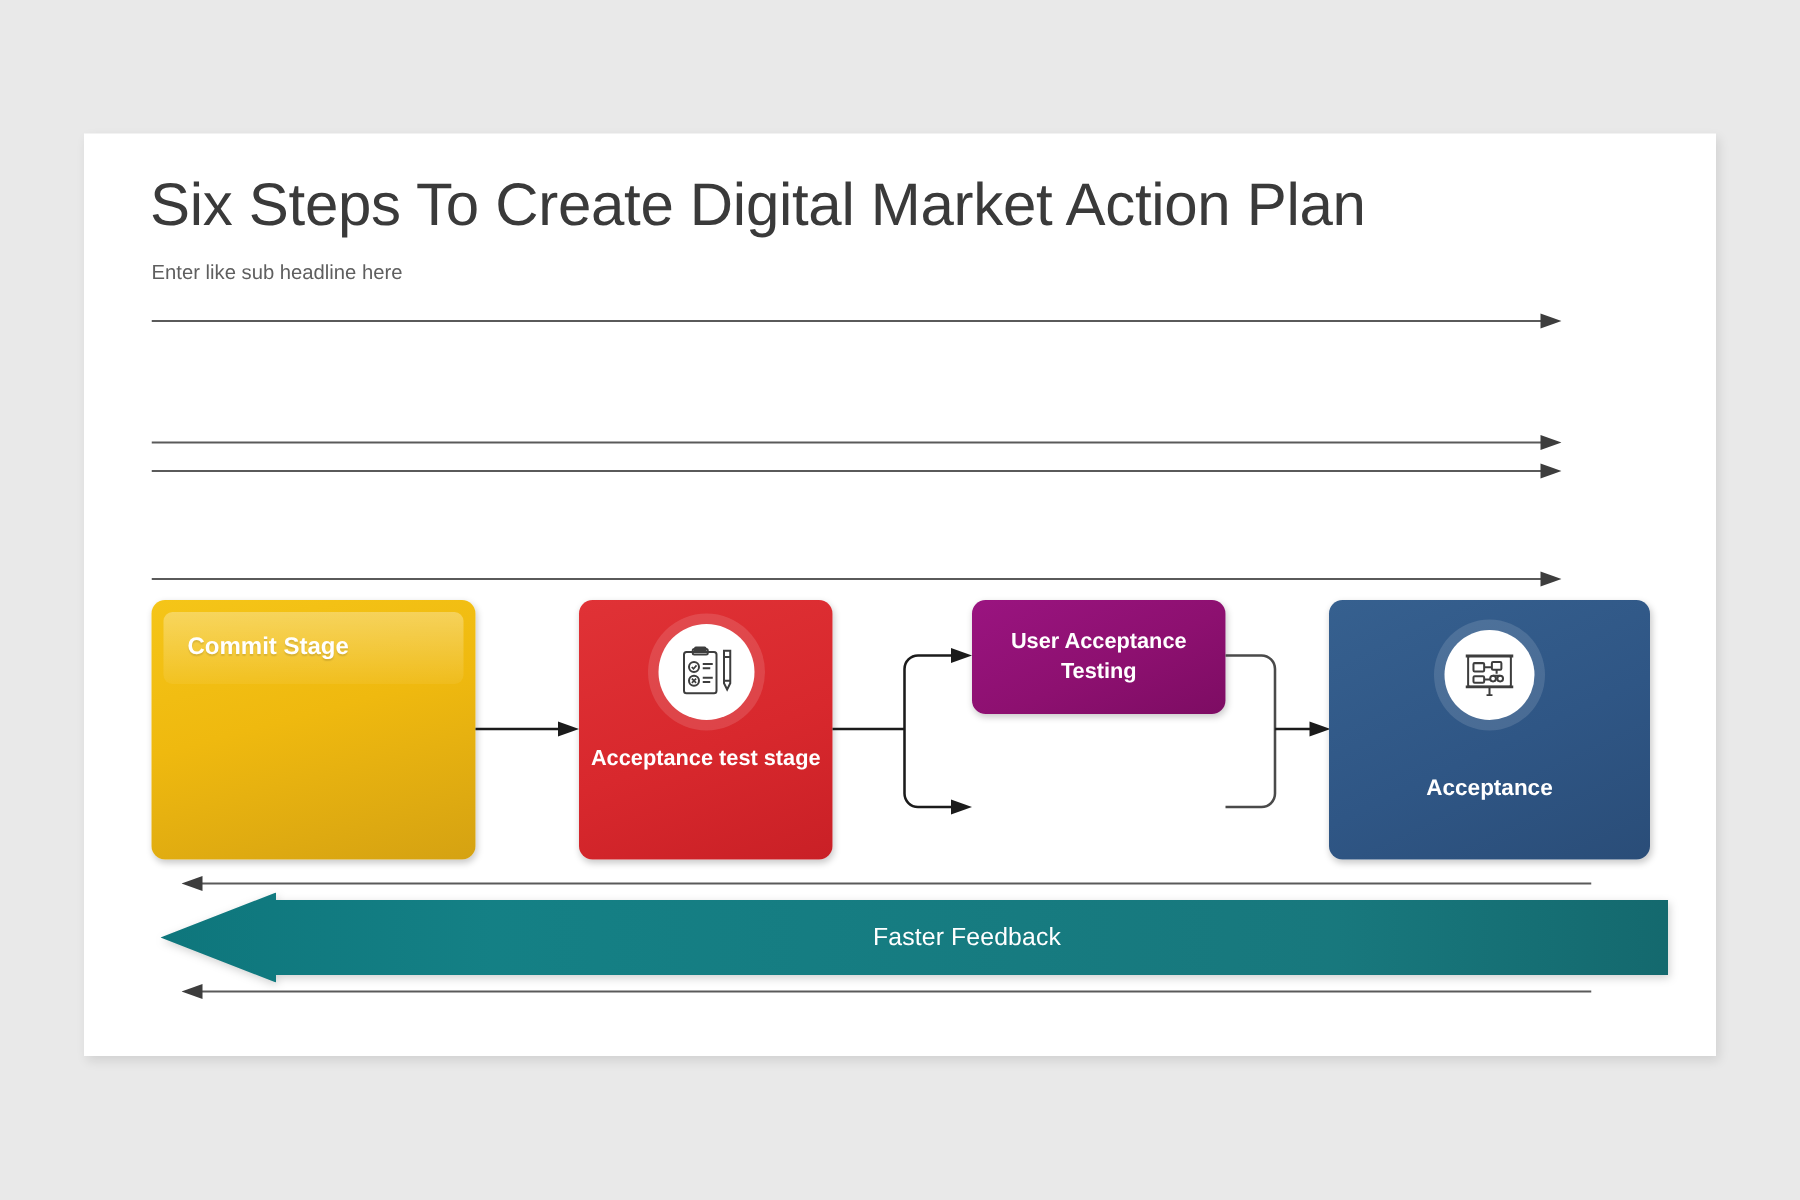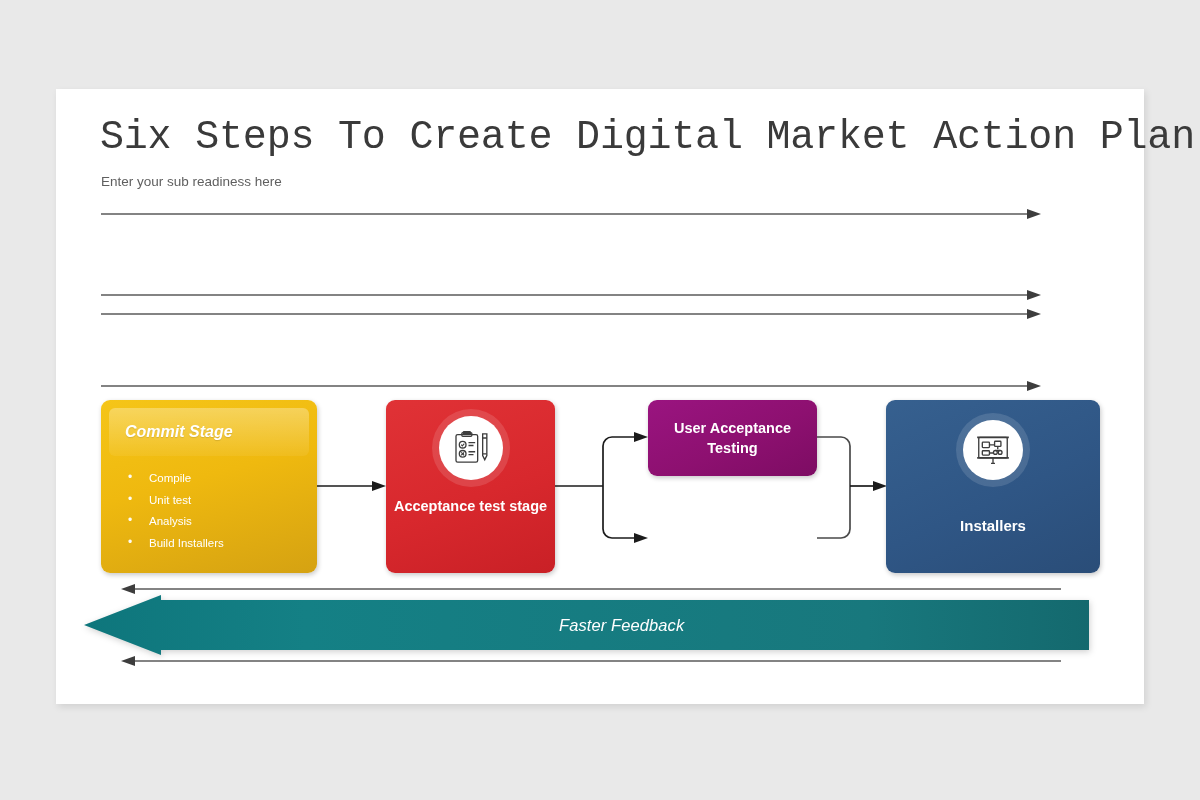--- a/index.html
+++ b/index.html
@@ -27,21 +27,20 @@
   
   #slide-title {
     position: absolute;
     left: 44px;
     top: 26px;
     font-size: 40px;
     font-weight: 400;
     color: #3a3a3a;
     letter-spacing: -0.2px;
     white-space: nowrap;
-    font-family: Liberation Mono, monospace;
   }
   #slide-subtitle {
     position: absolute;
     left: 45px;
     top: 85px;
     font-size: 13.5px;
     color: #5f5f5f;
     white-space: nowrap;
   }
 
@@ -97,21 +96,20 @@
     left: 8px;
     top: 8px;
     right: 8px;
     height: 48px;
     border-radius: 6px;
     background: linear-gradient(180deg, rgba(255,255,255,0.30), rgba(255,255,255,0.06));
     display: flex;
     align-items: center;
     padding-left: 16px;
     box-sizing: border-box;
-    font-style: italic;
   }
   #commit-header-title {
     color: #ffffff;
     font-size: 16px;
     font-weight: bold;
     text-shadow: 0 1px 1px rgba(0,0,0,0.12);
   }
   #commit-bullets {
     position: absolute;
     left: 22px;
@@ -227,21 +225,21 @@
     pointer-events: none;
   }
   .connector svg { display: block; overflow: visible; }
 </style>
 </head>
 <body>
 
 <div id="slide-canvas">
 
   <div id="slide-title">Six Steps To Create Digital Market Action Plan</div>
-  <div id="slide-subtitle">Enter your sub readiness  here</div>
+  <div id="slide-subtitle">Enter like sub headline  here</div>
 
   <div class="thin-arrow" style="left:45px; top:119px; width:940px;">
     <svg width="940" height="12" viewBox="0 0 940 12">
       <line x1="0" y1="6" x2="928" y2="6" stroke="#5a5a5a" stroke-width="1.4"></line>
       <polygon points="940,6 926,1 926,11" fill="#3d3d3d"></polygon>
     </svg>
   </div>
 
 
   <div class="thin-arrow" style="left:45px; top:200px; width:940px;">
@@ -263,26 +261,20 @@
     <svg width="940" height="12" viewBox="0 0 940 12">
       <line x1="0" y1="6" x2="928" y2="6" stroke="#5a5a5a" stroke-width="1.4"></line>
       <polygon points="940,6 926,1 926,11" fill="#3d3d3d"></polygon>
     </svg>
   </div>
 
   <div class="card" id="card-commit">
     <div id="commit-header">
       <span id="commit-header-title">Commit Stage</span>
     </div>
-    <ul id="commit-bullets">
-      <li>Compile</li>
-      <li>Unit test</li>
-      <li>Analysis</li>
-      <li>Build Installers</li>
-    </ul>
   </div>
 
   <div class="connector" style="left:261px; top:391px; width:70px; height:12px;">
     <svg width="70" height="12" viewBox="0 0 70 12">
       <line x1="0" y1="6" x2="57" y2="6" stroke="#1b1b1b" stroke-width="1.7"></line>
       <polygon points="69,6 55,1 55,11" fill="#1b1b1b"></polygon>
     </svg>
   </div>
 
   <div class="card" id="card-acceptance">
@@ -352,31 +344,31 @@
         <rect x="10.5" y="25" width="9" height="5.5" rx="1"></rect>
         <circle cx="27" cy="27" r="2.4"></circle>
         <circle cx="33" cy="27" r="2.4"></circle>
 
         <line x1="19.5" y1="17.5" x2="26" y2="17.5"></line>
         <line x1="30" y1="19.5" x2="30" y2="23"></line>
         <line x1="27" y1="24.6" x2="33" y2="24.6"></line>
         <line x1="19.5" y1="27.8" x2="24.6" y2="27.8"></line>
       </svg>
     </div>
-    <div class="card-label">Installers</div>
+    <div class="card-label">Acceptance</div>
   </div>
 
   <div class="thin-arrow" style="left:65px; top:494px; width:940px;">
     <svg width="940" height="12" viewBox="0 0 940 12">
       <line x1="12" y1="6" x2="940" y2="6" stroke="#5a5a5a" stroke-width="1.4"></line>
       <polygon points="0,6 14,1 14,11" fill="#3d3d3d"></polygon>
     </svg>
   </div>
 
-  <div class="band" style="left:28px; top:506px; width:1005px; height:60px;font-style:italic;">
+  <div class="band" style="left:51px; top:506px; width:1005px; height:60px;">
     <svg width="1005" height="60" viewBox="0 0 1005 60" preserveAspectRatio="none">
       <defs>
         <linearGradient id="tealGrad3" x1="1" y1="0" x2="0" y2="0">
           <stop offset="0%" stop-color="#14696e"></stop>
           <stop offset="22%" stop-color="#18787d"></stop>
           <stop offset="78%" stop-color="#148085"></stop>
           <stop offset="100%" stop-color="#0e767c"></stop>
         </linearGradient>
       </defs>
       <path d="M1005,5 L77,5 L77,0 L0,30 L77,60 L77,55 L1005,55 Z" fill="url(#tealGrad3)"></path>

